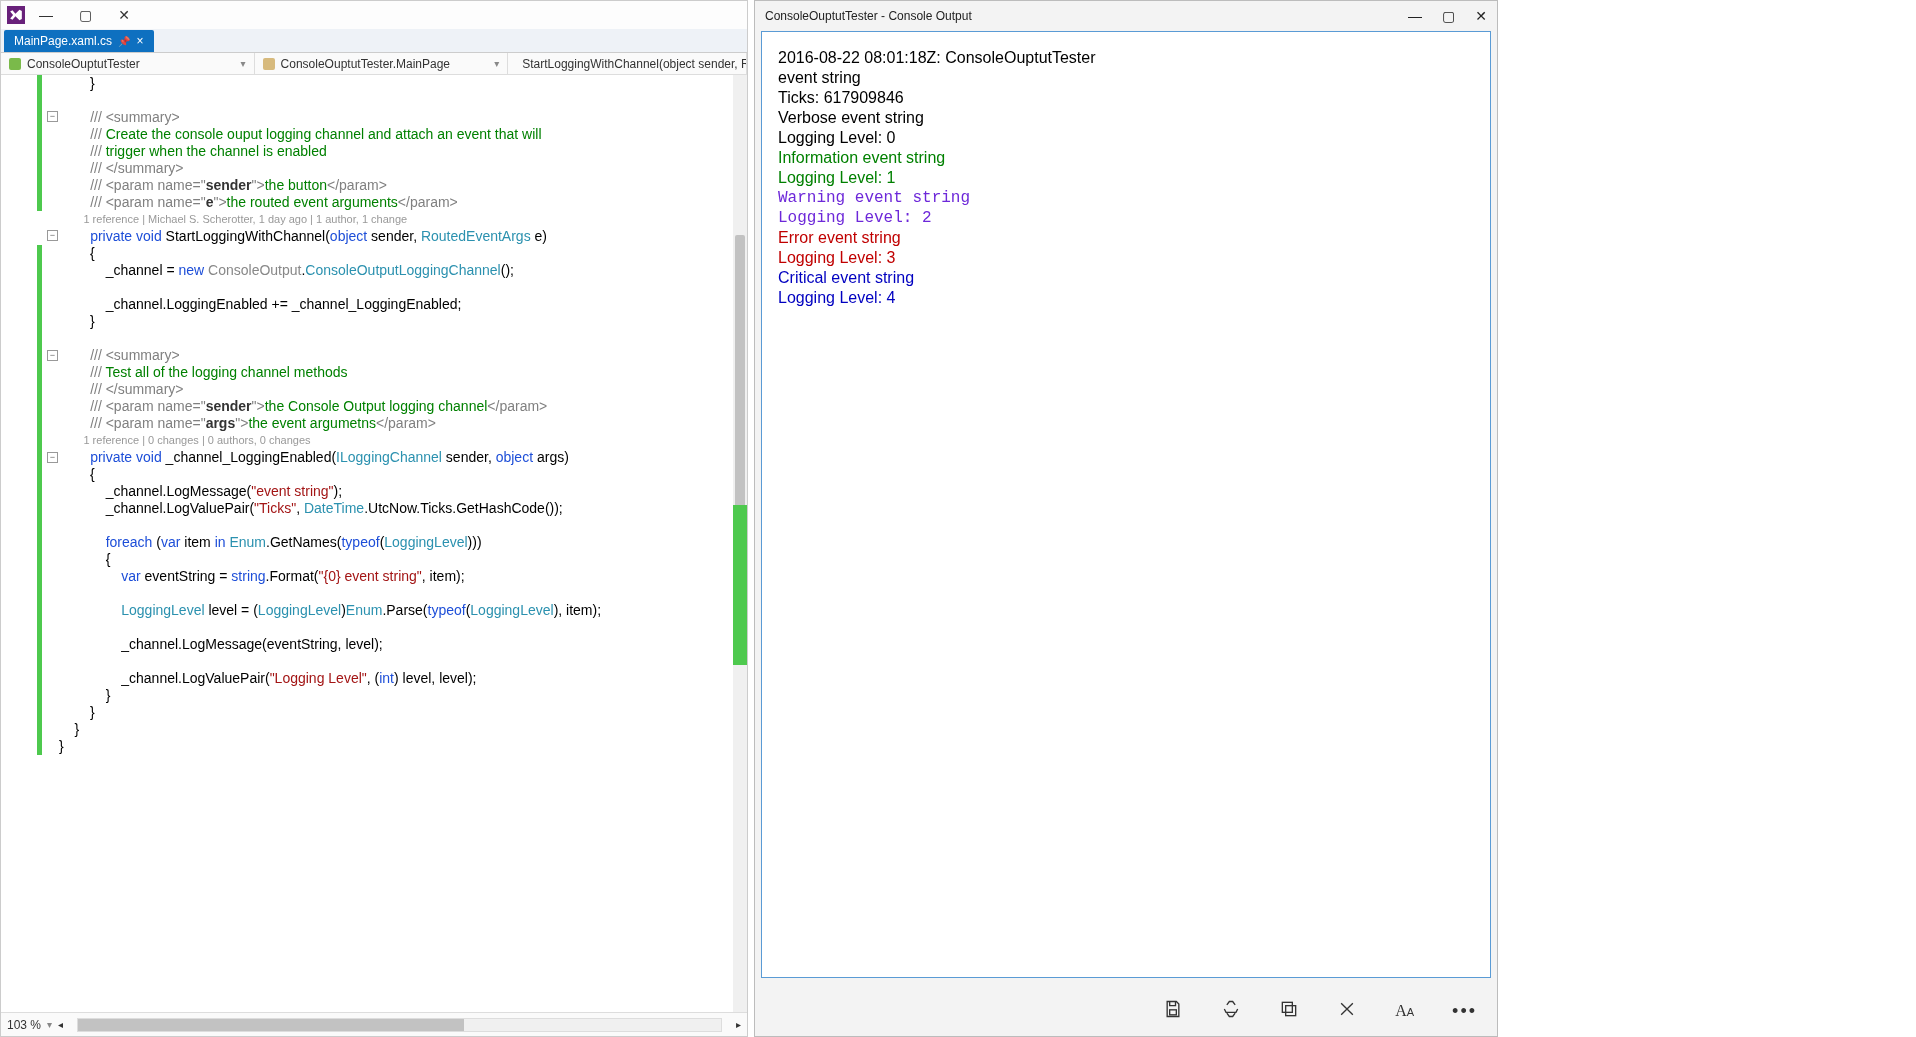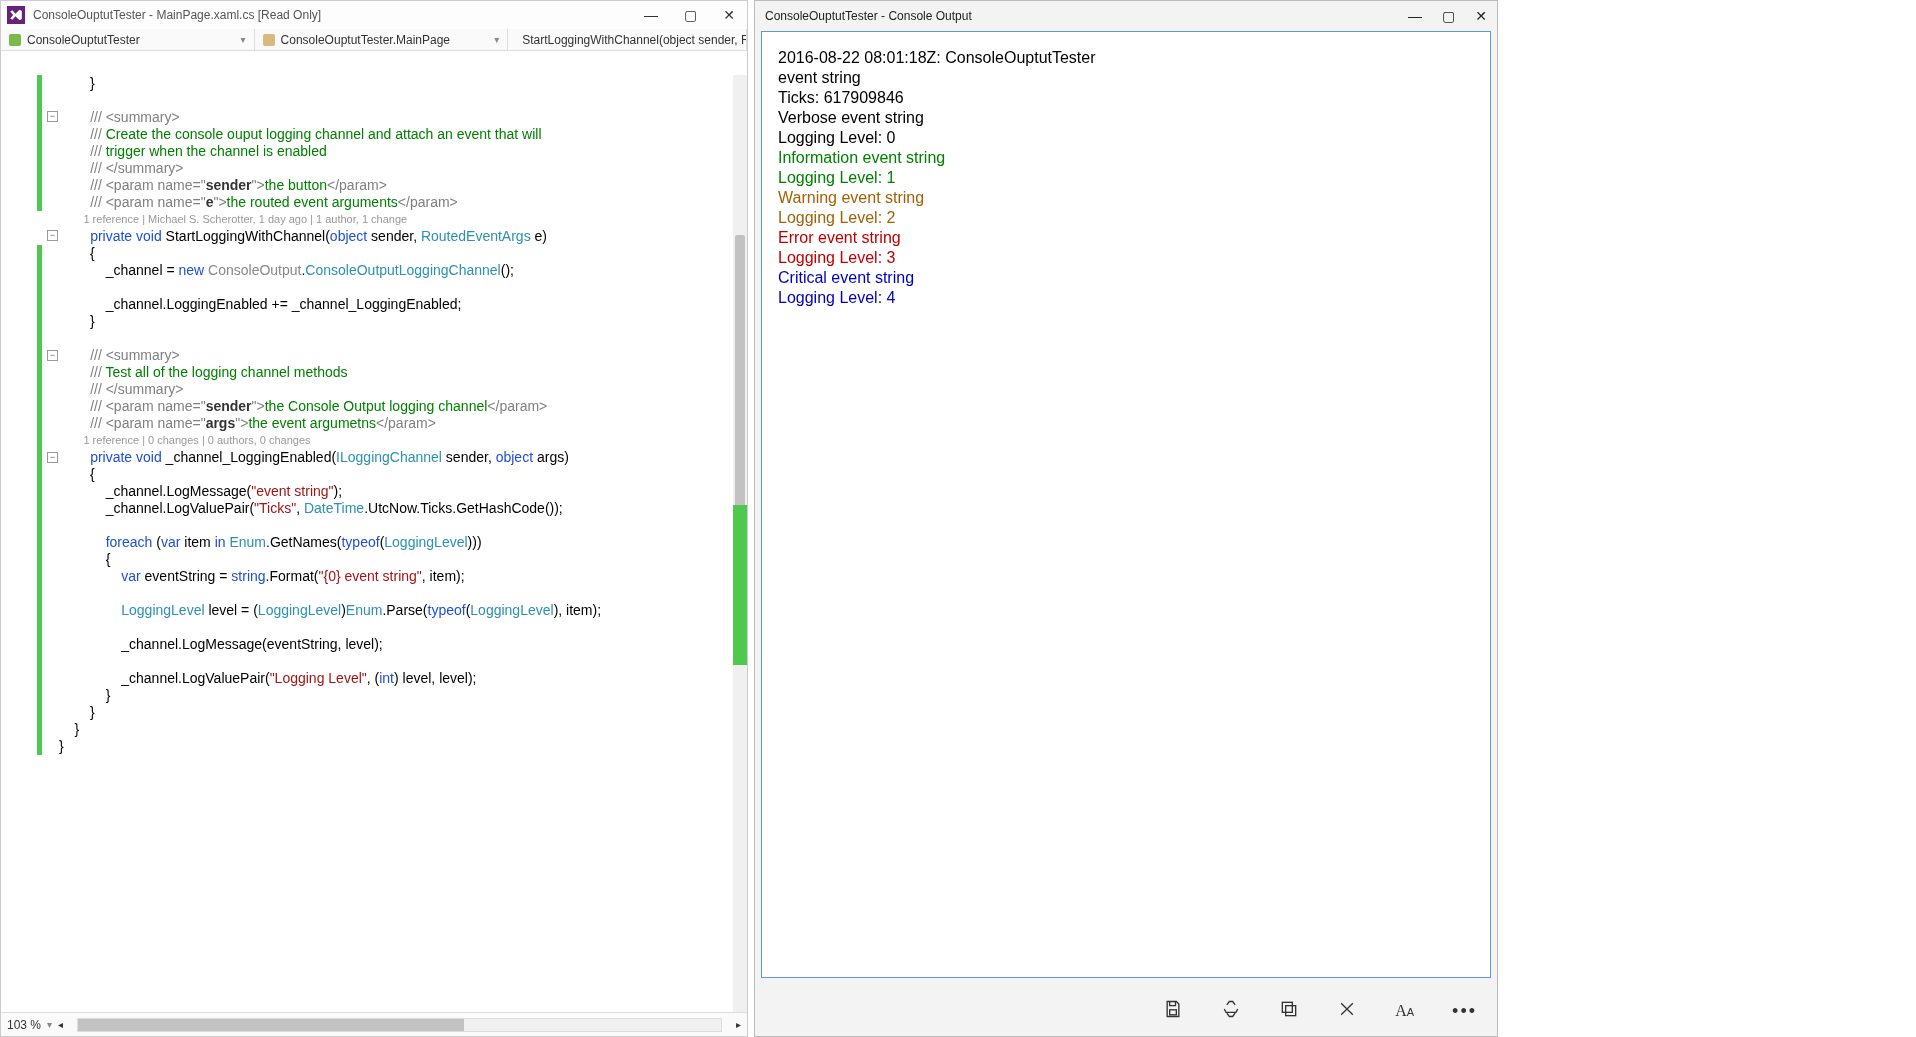--- a/index.html
+++ b/index.html
@@ -48,41 +48,47 @@
 
 .console-window { position:absolute; left:754px; top:0; width:744px; height:1037px; background:#f3f3f3; border:1px solid #bcbcbc; }
 .con-title { height:30px; display:flex; align-items:center; padding:0 10px; font-size:12px; color:#222; }
 .con-title .title-text { flex:1; }
 .con-title .win-controls { display:flex; gap:20px; font-size:14px; }
 .con-title .win-controls span { cursor:pointer; }
 .con-body { position:absolute; top:30px; left:6px; right:6px; bottom:58px; background:#fff; border:1px solid #5a9bd5; font-family:Consolas,monospace; font-size:16px; line-height:20px; padding:16px; white-space:pre; }
 .con-body .l { height:20px; }
 .c-black { color:#000; }
 .c-green { color:#008000; }
-.c-yellow { color:#a16207; }
+.c-yellow { color:#6d28d9;font-family:Liberation Mono, monospace; }
 .c-red { color:#c00000; }
 .c-blue { color:#0000c0; }
 .con-toolbar { position:absolute; left:0; right:0; bottom:0; height:50px; display:flex; align-items:center; justify-content:flex-end; gap:38px; padding:0 20px; font-size:18px; color:#333; }
 .con-toolbar span { cursor:pointer; }
 </style>
 </head>
 <body>
 
 <div class="vs-window">
   <div class="vs-titlebar">
     <span class="vs-logo">
       <svg viewBox="0 0 24 24">
           <path fill="#fff" d="M2 6l4-2 5 6 7-7 4 2v14l-4 2-7-7-5 6-4-2 5-6z"></path>
         </svg>
     </span>
-    <span class="title-text">ConsoleOuptutTester - MainPage.xaml.cs [Read Only]</span>
     <div class="win-controls">
       <span>—</span>
       <span>▢</span>
       <span>✕</span>
+    </div>
+  </div>
+  <div class="vs-tabs">
+    <div class="vs-tab">
+      <span>MainPage.xaml.cs</span>
+      <span class="pin">📌</span>
+      <span class="close">×</span>
     </div>
   </div>
   <div class="vs-navbar">
     <div class="nav-seg">
       <span class="nav-ico csharp"></span>
       <span>ConsoleOuptutTester</span>
       <span class="chev">▾</span>
     </div>
     <div class="nav-seg">
       <span class="nav-ico type"></span>

